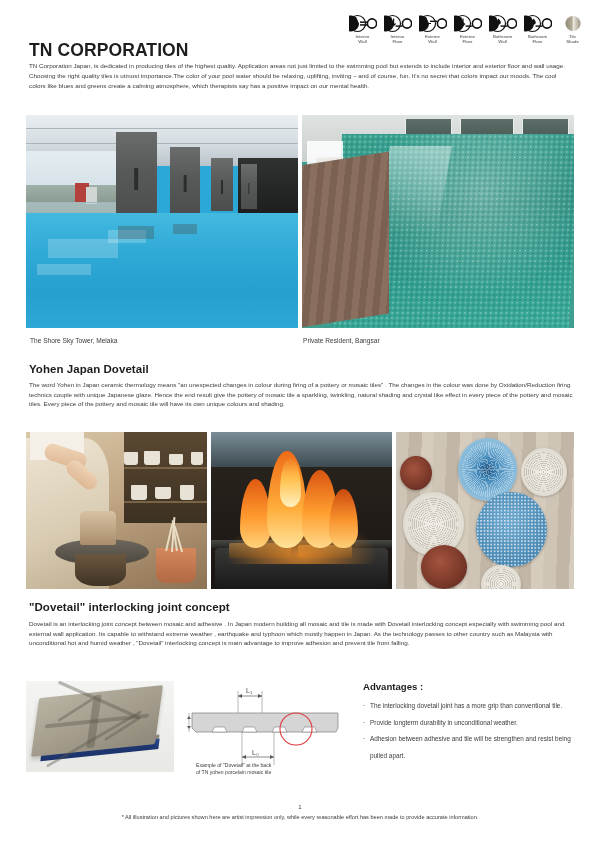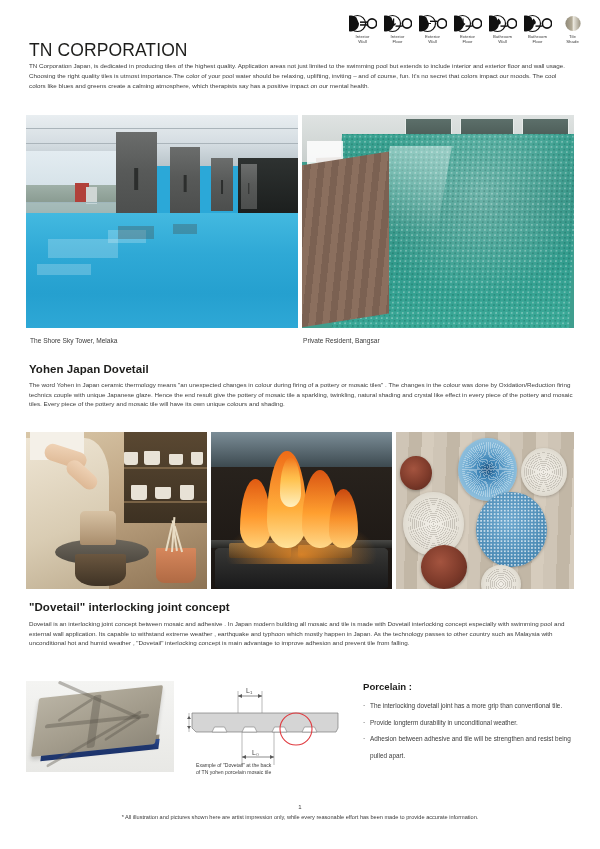--- a/index.html
+++ b/index.html
@@ -24,21 +24,21 @@
   }
   .badge svg { display: block; }
   .icon-label {
     margin-top: 1px; font-size: 4.3px; line-height: 5.2px;
     text-align: center; color: #3a3a3a; letter-spacing: .05px;
   }
 
   
   .company-title {
     position: absolute; left: 29px; top: 40px;
-    font-size: 17.5px; font-weight: normal; letter-spacing: .1px; color: #1d1d1b;
+    font-size: 17.5px; font-weight: bold; letter-spacing: .1px; color: #1d1d1b;
   }
   .intro {
     position: absolute; left: 29px; top: 61px; width: 542px;
     font-size: 6.25px; line-height: 10px; color: #3b3b3b; text-align: left;
   }
 
   .sec-title {
     font-size: 11.5px; font-weight: bold; color: #1d1d1b; letter-spacing: .05px;
   }
   .sec-body { font-size: 6.25px; line-height: 9.6px; color: #3b3b3b; }
@@ -570,21 +570,21 @@
       <path d="M3 46 l-2 -3 h4 z" fill="#5a5a5a"></path>
 
       <circle cx="110" cy="46" r="16" fill="none" stroke="#e03b40" stroke-width="1.1"></circle>
     </svg>
   </div>
   <div class="diag-caption">
     <span>Example of "Dovetail" at the back</span><br>
     <span>of TN yohen porcelain mosaic tile</span>
   </div>
 
-  <div class="adv-title">Porcelain :</div>
+  <div class="adv-title">Advantages :</div>
   <div class="adv-list">
     <div class="adv-item">The interlocking dovetail joint has a more grip  than conventional tile.</div>
     <div class="adv-item">Provide longterm durability in unconditional weather.</div>
     <div class="adv-item">Adhesion between adhesive and tile will be strengthen  and resist being pulled apart.</div>
   </div>
 
   <div class="pagenum">1</div>
   <div class="footer-note">* All illustration and pictures shown here are artist impression only, while every reasonable effort has been made to provide accurate information.</div>
 
 </div>

